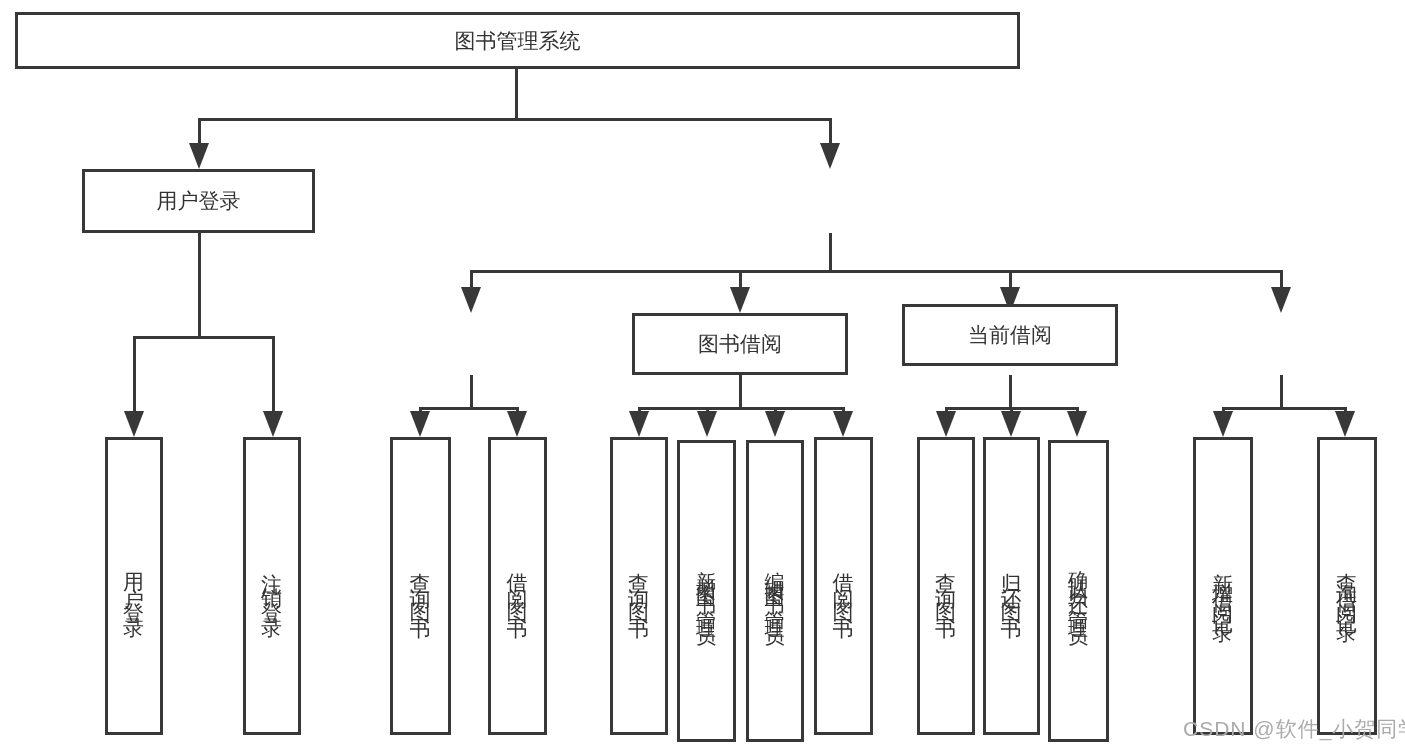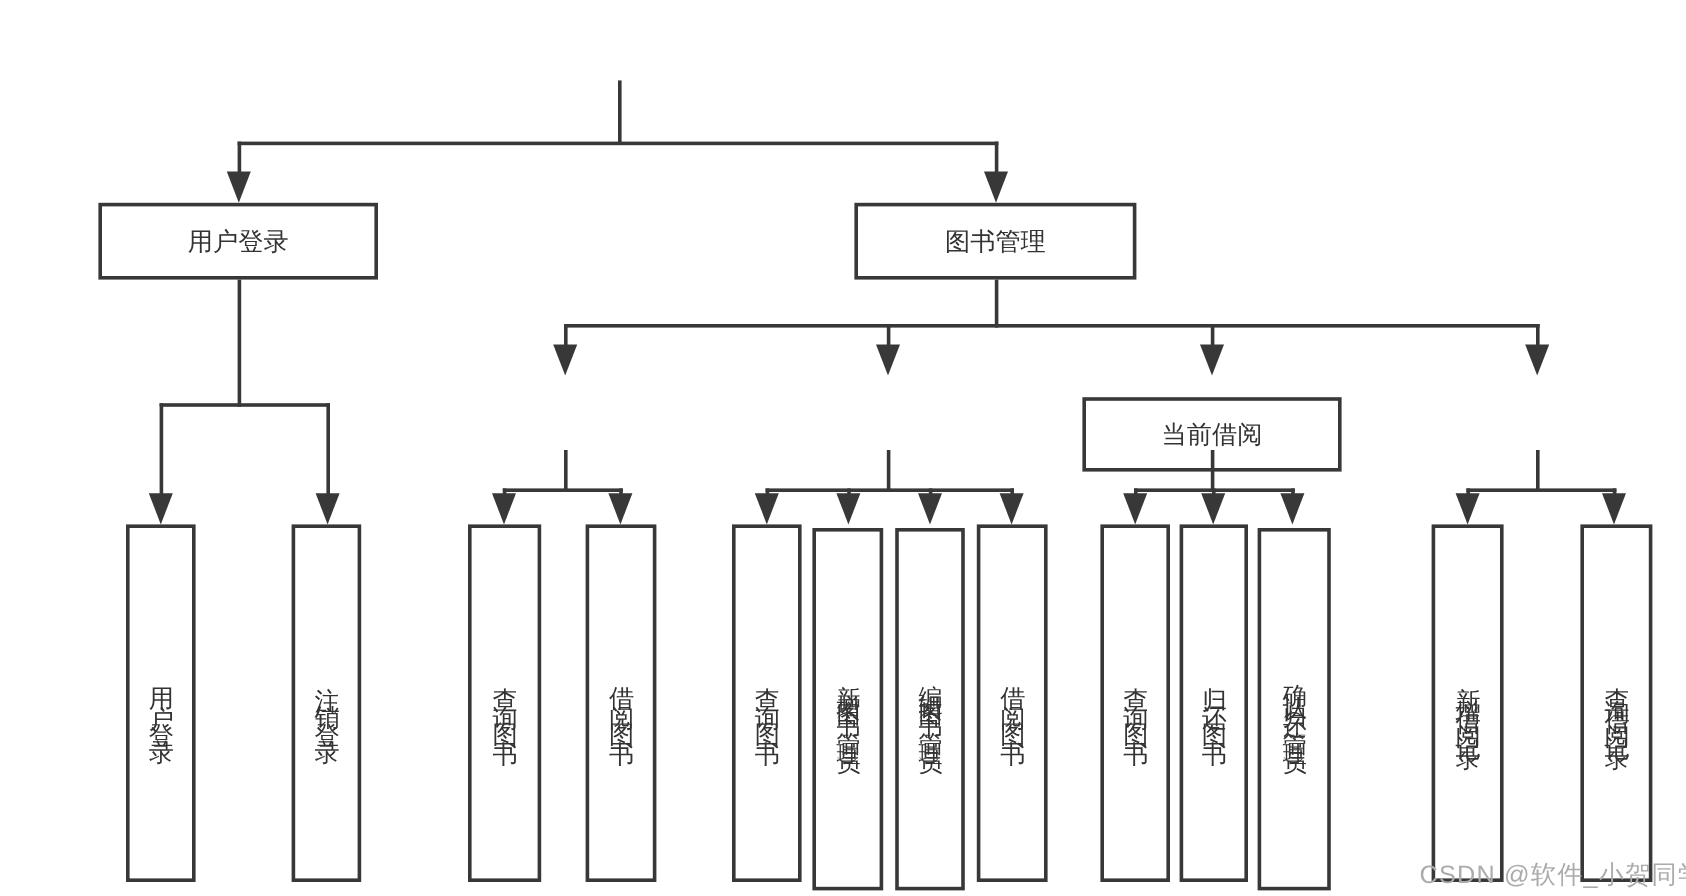--- a/index.html
+++ b/index.html
@@ -31,54 +31,57 @@
   .v9 .vtext{letter-spacing:8px;font-size:20px;}
 
   .watermark{position:absolute;left:1183px;top:715px;font-size:21px;
              color:var(--wm);letter-spacing:1px;white-space:nowrap;}
 </style>
 </head>
 <body>
 
 <div id="canvas">
 
+  <div class="box" style="left:15px;top:12px;width:1005px;height:57px">
+    <span>图书管理系统</span>
+  </div>
 
   <div class="vl" style="left:515px;top:67px;height:53px"></div>
   <div class="hl" style="left:198px;top:118px;width:634px"></div>
   <div class="vl" style="left:198px;top:118px;height:28px"></div>
   <div class="ah" style="left:189px;top:143px"></div>
   <div class="vl" style="left:829px;top:118px;height:28px"></div>
   <div class="ah" style="left:820px;top:143px"></div>
 
   <div class="box" style="left:82px;top:169px;width:233px;height:64px">
     <span>用户登录</span>
-  </div>
-  <div class="box" style="left:712px;top:169px;width:235px;height:64px">
-    <span>图书管理</span>
   </div>
 
   <div class="vl" style="left:198px;top:233px;height:106px"></div>
   <div class="hl" style="left:133px;top:336px;width:142px"></div>
   <div class="vl" style="left:133px;top:336px;height:78px"></div>
   <div class="ah" style="left:124px;top:411px"></div>
   <div class="vl" style="left:272px;top:336px;height:78px"></div>
   <div class="ah" style="left:263px;top:411px"></div>
 
   <div class="vl" style="left:829px;top:233px;height:40px"></div>
   <div class="hl" style="left:470px;top:270px;width:813px"></div>
   <div class="vl" style="left:470px;top:270px;height:20px"></div>
   <div class="ah" style="left:461px;top:287px"></div>
   <div class="vl" style="left:739px;top:270px;height:20px"></div>
   <div class="ah" style="left:730px;top:287px"></div>
   <div class="vl" style="left:1009px;top:270px;height:20px"></div>
   <div class="ah" style="left:1000px;top:287px"></div>
   <div class="vl" style="left:1280px;top:270px;height:20px"></div>
   <div class="ah" style="left:1271px;top:287px"></div>
 
-  <div class="box" style="left:902px;top:331px;width:216px;height:62px">
+  <div class="box" style="left:632px;top:313px;width:216px;height:62px">
+    <span>图书借阅</span>
+  </div>
+  <div class="box" style="left:902px;top:304px;width:216px;height:62px">
     <span>当前借阅</span>
   </div>
 
   <div class="vl" style="left:470px;top:375px;height:35px"></div>
   <div class="hl" style="left:419px;top:407px;width:100px"></div>
   <div class="vl" style="left:419px;top:407px;height:8px"></div>
   <div class="ah" style="left:410px;top:411px"></div>
   <div class="vl" style="left:516px;top:407px;height:8px"></div>
   <div class="ah" style="left:507px;top:411px"></div>
 

